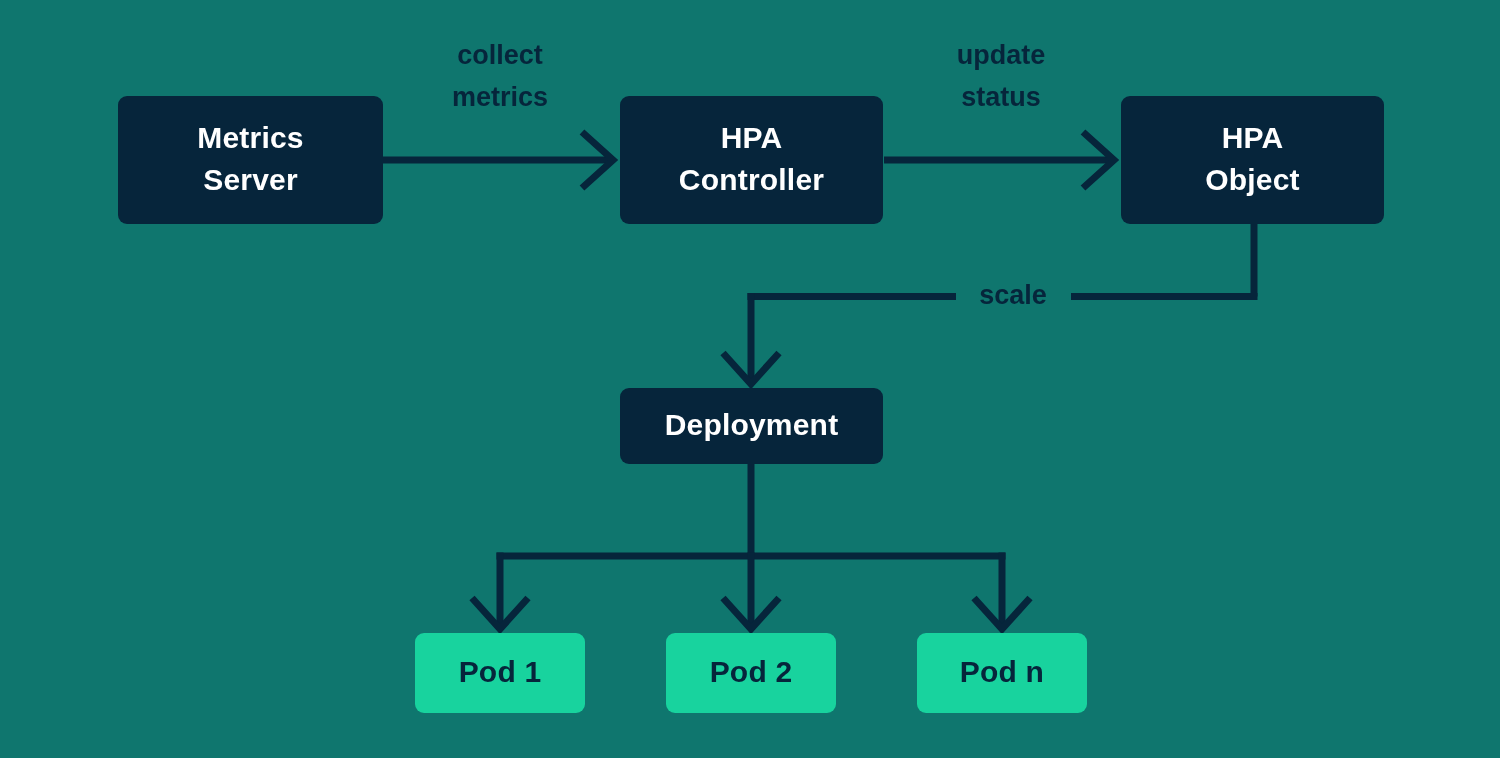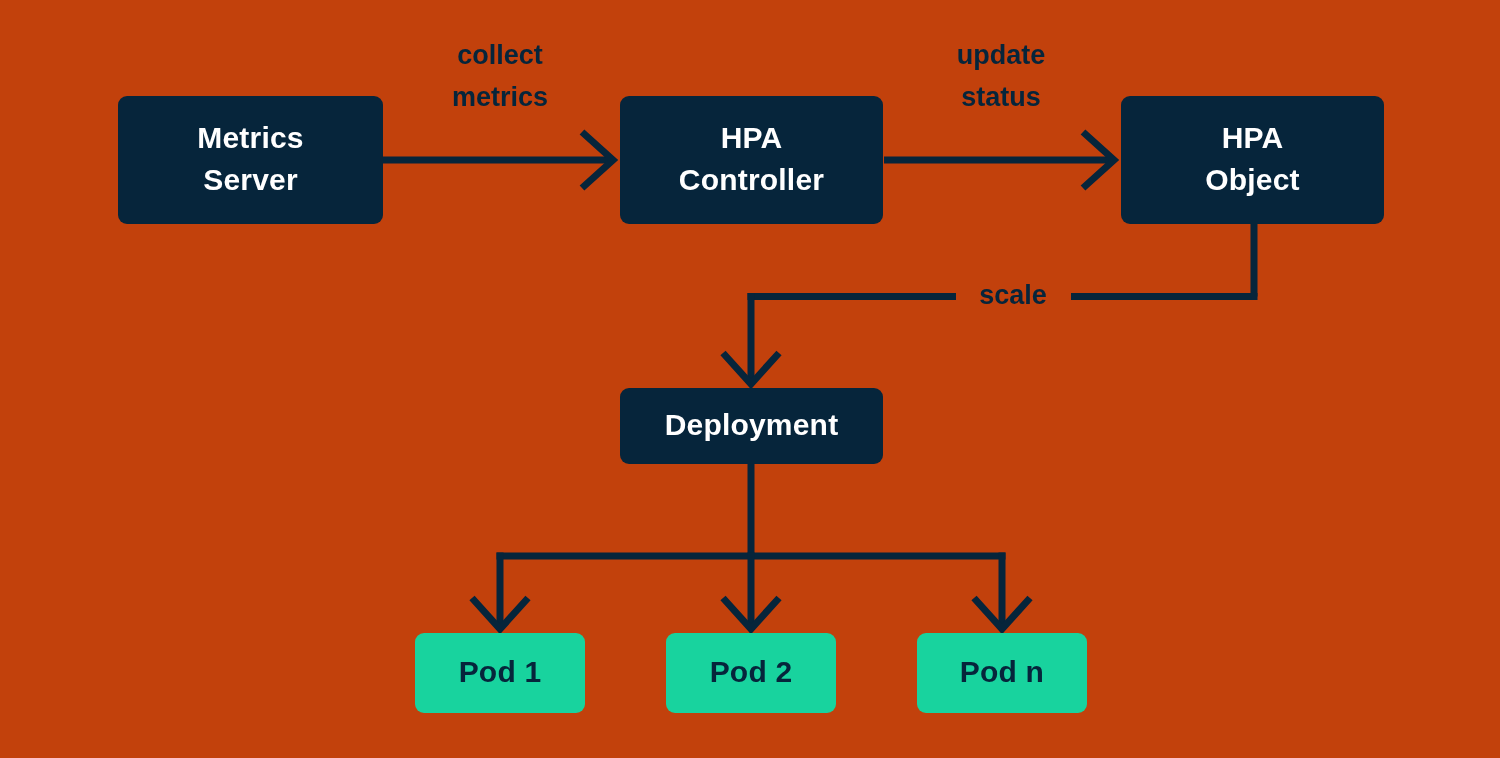--- a/index.html
+++ b/index.html
@@ -10,21 +10,21 @@
   body {
     width: 1500px;
     height: 758px;
     overflow: hidden;
     font-family: "Liberation Sans", "DejaVu Sans", sans-serif;
   }
   #diagram-canvas {
     position: relative;
     width: 1500px;
     height: 758px;
-    background: #c2410c;
+    background: #0f766e;
   }
   #diagram-svg {
     display: block;
     width: 1500px;
     height: 758px;
   }
   .node-label {
     font-family: "Liberation Sans", "DejaVu Sans", sans-serif;
     font-weight: bold;
     font-size: 30px;

